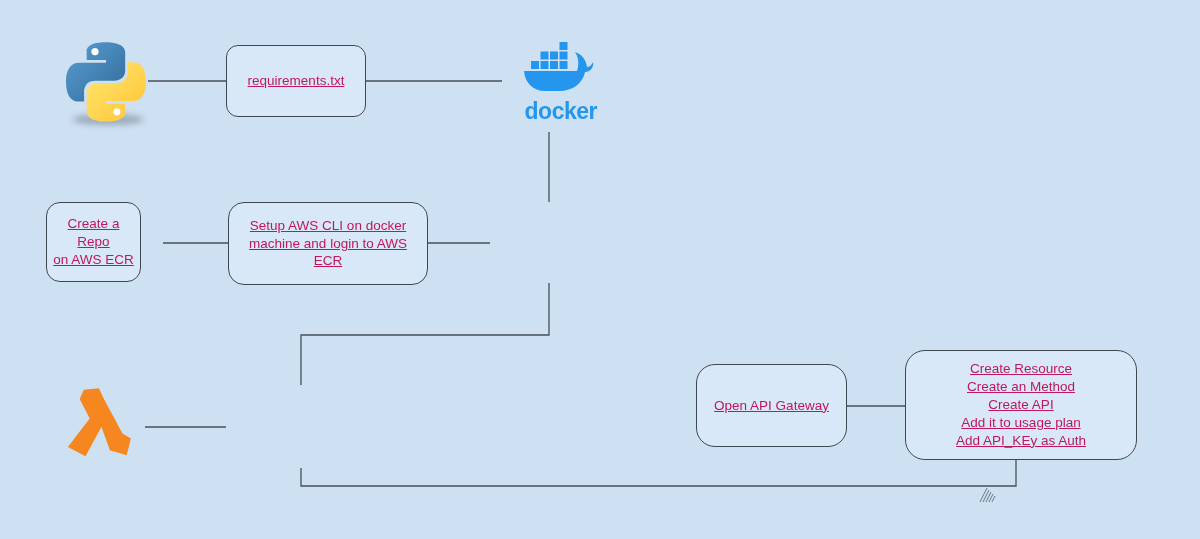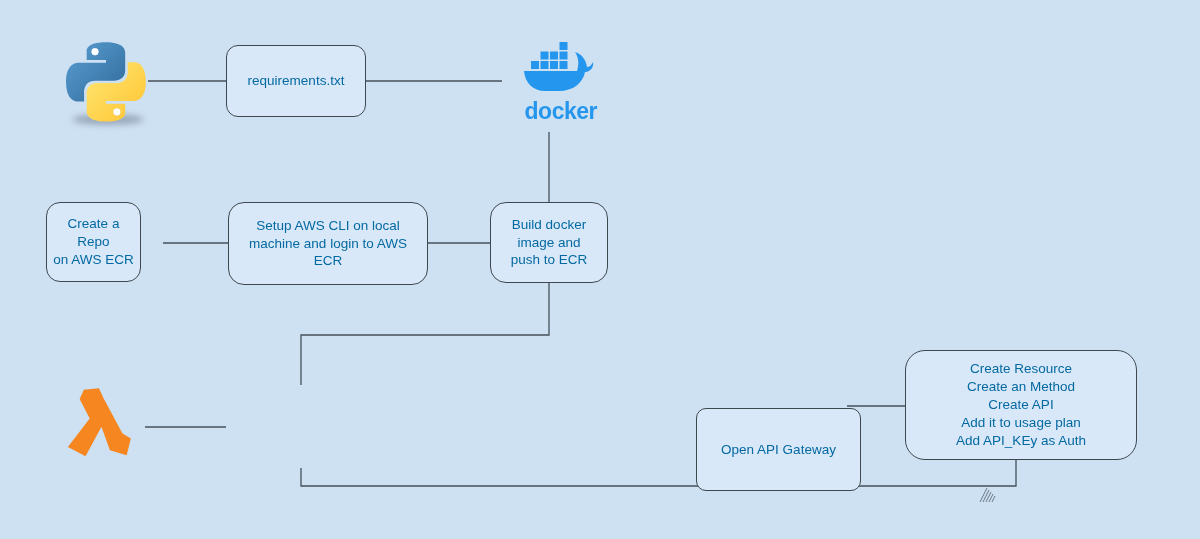--- a/index.html
+++ b/index.html
@@ -27,32 +27,33 @@
   }
   .node {
     position: absolute;
     box-sizing: border-box;
     background: #d9e8f8;
     border: 1.3px solid #3e4850;
     display: flex;
     align-items: center;
     justify-content: center;
     text-align: center;
-    color: #0369a1;
+    color: #be185d;
     font-size: 13.5px;
     line-height: 1.32;
     padding: 4px 6px;
+    text-decoration: underline;
   }
   .node span { white-space: pre-line; }
   #n-requirements { left: 226px; top: 45px;  width: 140px; height: 72px;  border-radius: 12px; }
   #n-create-repo  { left: 46px;  top: 202px; width: 95px; height: 80px;  border-radius: 14px; }
   #n-setup-cli    { left: 228px; top: 202px; width: 200px; height: 83px;  border-radius: 16px; }
   #n-build-docker { left: 490px; top: 202px; width: 118px; height: 81px;  border-radius: 16px; }
   #n-create-lambda{ left: 226px; top: 385px; width: 150px; height: 83px;  border-radius: 18px; }
-  #n-open-apigw   { left: 696px; top: 364px; width: 165px; height: 83px;  border-radius: 10px; margin-top: 44px; }
+  #n-open-apigw   { left: 696px; top: 364px; width: 151px; height: 83px;  border-radius: 19px; }
   #n-api-setup    { left: 905px; top: 350px; width: 232px; height: 110px; border-radius: 20px; }
 
   .icon { position: absolute; }
   #python-logo { left: 66px; top: 42px; width: 80px; height: 80px; }
   #python-shadow {
     position: absolute;
     left: 72px; top: 114px;
     width: 72px; height: 11px;
     background: rgba(70, 80, 100, 0.38);
     border-radius: 50%;
@@ -137,30 +138,25 @@
   <div class="node" id="n-requirements">
     <span>requirements.txt</span>
   </div>
 
   <div class="node" id="n-create-repo">
     <span>Create a Repo
 on AWS ECR</span>
   </div>
 
   <div class="node" id="n-setup-cli">
-    <span>Setup AWS CLI on local
+    <span>Setup AWS CLI on docker
 machine and login to AWS
 ECR</span>
   </div>
 
-  <div class="node" id="n-build-docker">
-    <span>Build docker
-image and
-push to ECR</span>
-  </div>
 
 
   <div class="node" id="n-open-apigw">
     <span>Open API Gateway</span>
   </div>
 
   <div class="node" id="n-api-setup">
     <span>Create Resource
 Create an Method
 Create API

